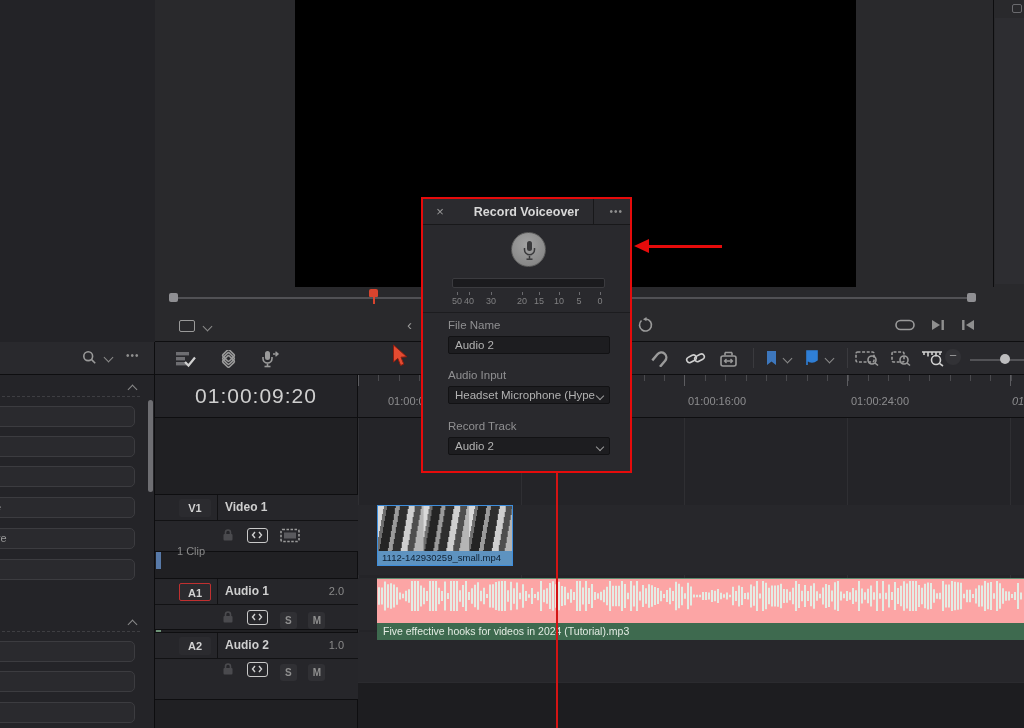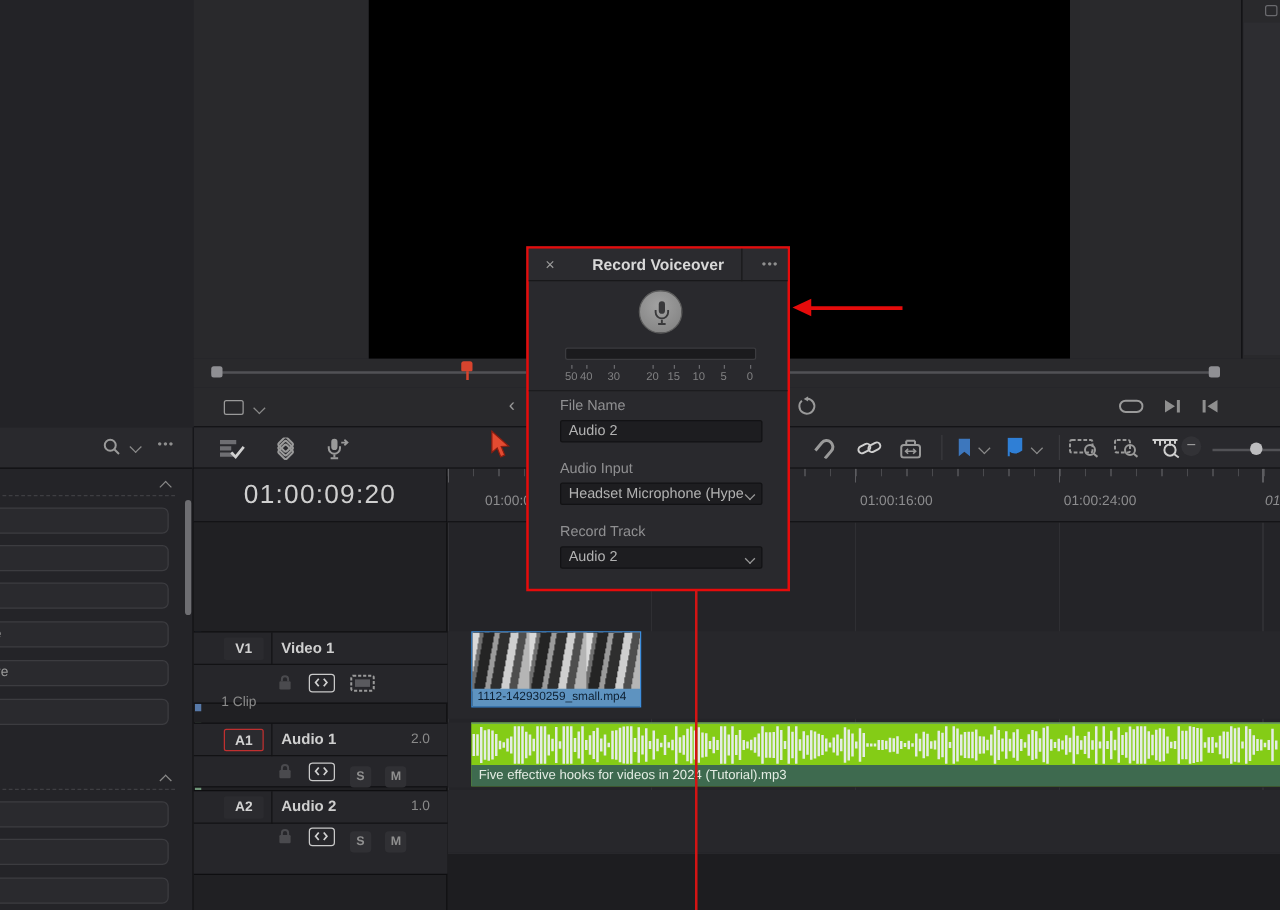--- a/index.html
+++ b/index.html
@@ -97,21 +97,21 @@
   .tstrip { position:absolute; width:5px; }
 
   
   #video-clip { position:absolute; left:19px; top:87px; width:136px; height:61px;
                 border:1px solid #3e8edd; background:#111; }
   #video-clip .filmstrip { position:absolute; left:0; top:0; width:100%; height:47px;
       background:linear-gradient(100deg,#d9d9d9 0 11%,#6f6f6f 11% 17%,#242424 17% 33%,#9b9b9b 33% 41%,#2e2e2e 41% 57%,#cfcfcf 57% 69%,#4e4e4e 69% 81%,#b5b5b5 81% 100%);
       background-size:34% 100%; background-repeat:repeat-x; }
   #video-clip .clip-bar { position:absolute; left:0; bottom:0; width:100%; height:14px; background:#5e93c0;
       color:#0e2133; font-size:9.5px; line-height:14px; padding-left:4px; white-space:nowrap; overflow:hidden; }
-  #audio-clip { position:absolute; left:19px; top:160px; width:647px; height:51px; background:#84cc16; border-top:1px solid #5f8d71; }
+  #audio-clip { position:absolute; left:19px; top:160px; width:647px; height:62px; background:#fca5a5; border-top:1px solid #5f8d71; }
   #audio-clip .clip-bar { position:absolute; left:0; bottom:0; width:100%; height:17px; background:#3e6a4f;
       color:#e2ebe2; font-size:10.5px; line-height:17px; padding-left:6px; white-space:nowrap; overflow:hidden; }
 
   
   #playhead { left:556px; top:472px; width:2px; height:256px; background:#d31414; z-index:40; }
 
   
   #dialog { left:421px; top:197px; width:211px; height:276px; background:#29292d;
             border:2px solid #e60b0b; z-index:30; }
   #dialog-titlebar { position:absolute; left:0; top:0; width:100%; height:26px; background:#2b2b2f; border-bottom:1px solid #18181a; }
@@ -340,21 +340,21 @@
           <path id="wf-path" stroke="#e4ece4" stroke-width="2" fill="none" d="M2 8.153705993621816 L2 25.846294006378184 M5 8.445871299409891 L5 25.55412870059011 M8 2.531098461880884 L8 31.468901538119116 M11 5.192135026003726 L11 28.807864973996274 M14 4.322117039971884 L14 29.677882960028114 M17 5.466831429591597 L17 28.533168570408403 M20 8.291182596856387 L20 25.708817403143613 M23 13.565225267096652 L23 20.43477473290335 M26 14.738144066939235 L26 19.261855933060765 M29 11.858685416150234 L29 22.141314583849766 M32 10.24198311658272 L32 23.75801688341728 M35 2 L35 32 M38 2 L38 32 M41 2 L41 32 M44 6.454133417177021 L44 27.54586658282298 M47 8.652580731023939 L47 25.34741926897606 M50 12.059812486272392 L50 21.940187513727608 M53 2 L53 32 M56 2 L56 32 M59 2 L59 32 M62 8.663559501981716 L62 25.336440498018284 M65 12.0453389291079 L65 21.9546610708921 M68 2.5804139624193922 L68 31.419586037580608 M71 14.014086919465607 L71 19.985913080534395 M74 2 L74 32 M77 2 L77 32 M80 2 L80 32 M83 11.334090481482427 L83 22.665909518517573 M86 6.106482727058713 L86 27.89351727294129 M89 2 L89 32 M92 13.085592799780919 L92 20.91440720021908 M95 9.167600204563518 L95 24.83239979543648 M98 5.798953598126978 L98 28.201046401873022 M101 3.1541445449487533 L101 30.845855455051247 M104 11.769282733860036 L104 22.230717266139962 M107 8.680627695492172 L107 25.31937230450783 M110 15.10310223002087 L110 18.89689776997913 M113 5.526845854910423 L113 28.473154145089577 M116 5.192424850674126 L116 28.807575149325874 M119 3.1110633161504992 L119 30.8889366838495 M122 2.1708425942178007 L122 31.829157405782198 M125 2 L125 32 M128 2 L128 32 M131 11.368112094321056 L131 22.631887905678944 M134 2.7653345770241327 L134 31.234665422975866 M137 9.372742792041617 L137 24.627257207958383 M140 3.5186931000678054 L140 30.481306899932193 M143 13.743716470395654 L143 20.256283529604346 M146 5.327904586129671 L146 28.67209541387033 M149 11.993471183484571 L149 22.006528816515427 M152 15.223542893453098 L152 18.776457106546903 M155 8.935593544917557 L155 25.06440645508244 M158 14.885833187034201 L158 19.1141668129658 M161 12.807089010753163 L161 21.192910989246837 M164 2 L164 32 M167 10.85241604488052 L167 23.14758395511948 M170 9.19077183368752 L170 24.80922816631248 M173 4.06842316798207 L173 29.93157683201793 M176 2.23998361954488 L176 31.76001638045512 M179 5.343473708989826 L179 28.656526291010174 M182 2.855864688941372 L182 31.144135311058626 M185 7.098985993266021 L185 26.90101400673398 M188 7.697544660112575 L188 26.302455339887423 M191 13.860622862986148 L191 20.139377137013852 M194 10.322629031953571 L194 23.67737096804643 M197 13.095395875867444 L197 20.904604124132558 M200 2 L200 32 M203 2 L203 32 M206 8.531549858579801 L206 25.4684501414202 M209 2 L209 32 M212 8.985250209441267 L212 25.01474979055873 M215 4.9253818966696326 L215 29.074618103330366 M218 12.981518502537167 L218 21.018481497462833 M221 14.242614348134312 L221 19.757385651865686 M224 12.715353436683554 L224 21.284646563316446 M227 10.728298797970574 L227 23.271701202029426 M230 7.864829335578687 L230 26.135170664421313 M233 2 L233 32 M236 6.849123308202508 L236 27.150876691797492 M239 6.761790662164504 L239 27.238209337835496 M242 6.673099852597501 L242 27.326900147402498 M245 2 L245 32 M248 5.03521208489448 L248 28.964787915105518 M251 13.821573218452386 L251 20.178426781547614 M254 2 L254 32 M257 6.436958781890684 L257 27.563041218109316 M260 2 L260 32 M263 12.447538233467714 L263 21.552461766532286 M266 6.027454242102717 L266 27.972545757897283 M269 9.136993327708687 L269 24.863006672291313 M272 5.165891914032709 L272 28.83410808596729 M275 6.2649188842896155 L275 27.735081115710386 M278 7.9767128553384925 L278 26.02328714466151 M281 8.931727501851432 L281 25.068272498148566 M284 11.746407988969334 L284 22.253592011030666 M287 15.081508796612683 L287 18.91849120338732 M290 10.934519082888475 L290 23.065480917111525 M293 8.639071686354816 L293 25.360928313645182 M296 11.964555471692716 L296 22.035444528307284 M299 2.8694784809152107 L299 31.130521519084787 M302 4.698023619022617 L302 29.301976380977383 M305 7.70842857724343 L305 26.29157142275657 M308 14.2176365004234 L308 19.7823634995766 M311 3.6772626603014 L311 30.322737339698598 M314 7.439772670276428 L314 26.560227329723574 M317 15.608822440188245 L317 18.391177559811755 M320 15.8 L320 18.2 M323 15.8 L323 18.2 M326 12.936373022946137 L326 21.063626977053865 M329 12.960021512099111 L329 21.03997848790089 M332 13.542744212151124 L332 20.457255787848876 M335 11.113712689204558 L335 22.886287310795442 M338 11.659430866836114 L338 22.340569133163886 M341 9.911908854285425 L341 24.088091145714575 M344 13.741490013351116 L344 20.258509986648882 M347 15.314444442456118 L347 18.685555557543882 M350 13.517212623368096 L350 20.482787376631904 M353 15.629010669569748 L353 18.370989330430252 M356 7.7881830373377845 L356 26.211816962662216 M359 11.929089828686447 L359 22.070910171313553 M362 6.429969416704003 L362 27.570030583295996 M365 7.912687844561059 L365 26.08731215543894 M368 13.967874482388448 L368 20.03212551761155 M371 13.395275105808992 L371 20.60472489419101 M374 5.589343147957736 L374 28.410656852042266 M377 7.154670512327753 L377 26.845329487672245 M380 2 L380 32 M383 14.587726124538154 L383 19.412273875461846 M386 2 L386 32 M389 3.7719115206767295 L389 30.22808847932327 M392 8.651415856663734 L392 25.348584143336268 M395 6.595658622029708 L395 27.40434137797029 M398 6.396522878393357 L398 27.603477121606645 M401 6.320728401978361 L401 27.67927159802164 M404 4.655649112632588 L404 29.344350887367412 M407 9.963969647997125 L407 24.036030352002875 M410 10.22889745663361 L410 23.77110254336639 M413 12.823734418968266 L413 21.176265581031736 M416 8.689127702547276 L416 25.310872297452725 M419 2 L419 32 M422 5.0780489985130295 L422 28.92195100148697 M425 11.871868929926745 L425 22.128131070073255 M428 6.055959277217532 L428 27.944040722782468 M431 11.911690594094527 L431 22.088309405905473 M434 6.772031772705596 L434 27.227968227294404 M437 4.341066479214481 L437 29.658933520785517 M440 12.252585617546117 L440 21.747414382453883 M443 14.728969797148963 L443 19.271030202851037 M446 8.494810565360266 L446 25.505189434639732 M449 4.975671814280307 L449 29.024328185719693 M452 6.046481692561571 L452 27.95351830743843 M455 11.506013250703589 L455 22.49398674929641 M458 3.2480650090030903 L458 30.751934990996908 M461 2 L461 32 M464 12.463703331336362 L464 21.53629666866364 M467 14.695878768759226 L467 19.304121231240774 M470 11.997994027584571 L470 22.00200597241543 M473 13.30208629383819 L473 20.69791370616181 M476 9.124764683717569 L476 24.87523531628243 M479 11.286908413300539 L479 22.713091586699463 M482 2 L482 32 M485 9.502541408867295 L485 24.497458591132705 M488 13.209184318815513 L488 20.790815681184487 M491 9.841154803663304 L491 24.158845196336696 M494 6.438001514791781 L494 27.56199848520822 M497 13.176020184410499 L497 20.823979815589503 M500 2 L500 32 M503 14.230865190088402 L503 19.7691348099116 M506 2 L506 32 M509 13.760615625921938 L509 20.239384374078064 M512 5.541177471365666 L512 28.458822528634336 M515 12.891607277739208 L515 21.108392722260792 M518 2.894446890087247 L518 31.105553109912755 M521 8.975960413756045 L521 25.024039586243955 M524 6.8019058662502125 L524 27.198094133749787 M527 2.2605686041056323 L527 31.739431395894368 M530 4.387930927134692 L530 29.61206907286531 M533 2 L533 32 M536 2 L536 32 M539 2 L539 32 M542 5.956806147575859 L542 28.04319385242414 M545 8.775180375914614 L545 25.224819624085384 M548 4.766622975814984 L548 29.233377024185017 M551 3.5901641723599855 L551 30.409835827640016 M554 3.936147818541544 L554 30.063852181458458 M557 10.128401644482931 L557 23.87159835551707 M560 14.34737488177839 L560 19.65262511822161 M563 13.854748619227024 L563 20.145251380772976 M566 2 L566 32 M569 5.598542096917074 L569 28.401457903082928 M572 5.50084629166888 L572 28.49915370833112 M575 2 L575 32 M578 2.6628733902031048 L578 31.337126609796897 M581 3.366881197107066 L581 30.633118802892934 M584 3.7913676102027214 L584 30.20863238979728 M587 14.800619521248477 L587 19.19938047875152 M590 10.735222873781668 L590 23.264777126218334 M593 10.630708897552163 L593 23.36929110244784 M596 15.055185988928528 L596 18.944814011071472 M599 9.506044632996876 L599 24.493955367003124 M602 6.285938437989342 L602 27.714061562010656 M605 6.3837002194212324 L605 27.616299780578768 M608 2 L608 32 M611 3.6811493673563014 L611 30.3188506326437 M614 3.067463231862405 L614 30.932536768137595 M617 14.262467016135924 L617 19.737532983864075 M620 2 L620 32 M623 4.171158157313069 L623 29.82884184268693 M626 9.239895135232207 L626 24.760104864767793 M629 12.165803005443973 L629 21.834196994556027 M632 12.555954859686018 L632 21.444045140313982 M635 15.114517054179599 L635 18.885482945820403 M638 12.9205065485109 L638 21.0794934514891 M641 4.097014538593994 L641 29.902985461406004 M644 13.3980989281675 L644 20.6019010718325 "></path>
         </svg>
         <div class="clip-bar">Five effective hooks for videos in 2024 (Tutorial).mp3</div>
       </div>
     </div>
 
     <div id="track-headers">
       <div class="tstrip" style="left:1px; top:87px; height:64px; background:#5779a8;"></div>
       <div class="tstrip" style="left:1px; top:160px; height:94px; background:#6e9478;"></div>
 
-      <div class="thead-row" style="top:87px; height:58px;">
+      <div class="thead-row" style="top:76px; height:58px;">
         <div class="tname-row">
           <div class="tbadge">V1</div>
           <div class="tname-div"></div>
           <div class="tname">Video 1</div>
         </div>
         <div class="tctrl" style="left:66px;">
           <span style="display:inline-block;margin-right:8px;">
             <svg width="14" height="14" viewBox="0 0 14 14">
                 <rect x="2.5" y="6" width="9" height="6.5" rx="1" fill="#4a4a4e"></rect>
                 <path d="M4.5 6 V4.5 a2.5 2.5 0 0 1 5 0 V6" stroke="#4a4a4e" stroke-width="1.6" fill="none"></path>

